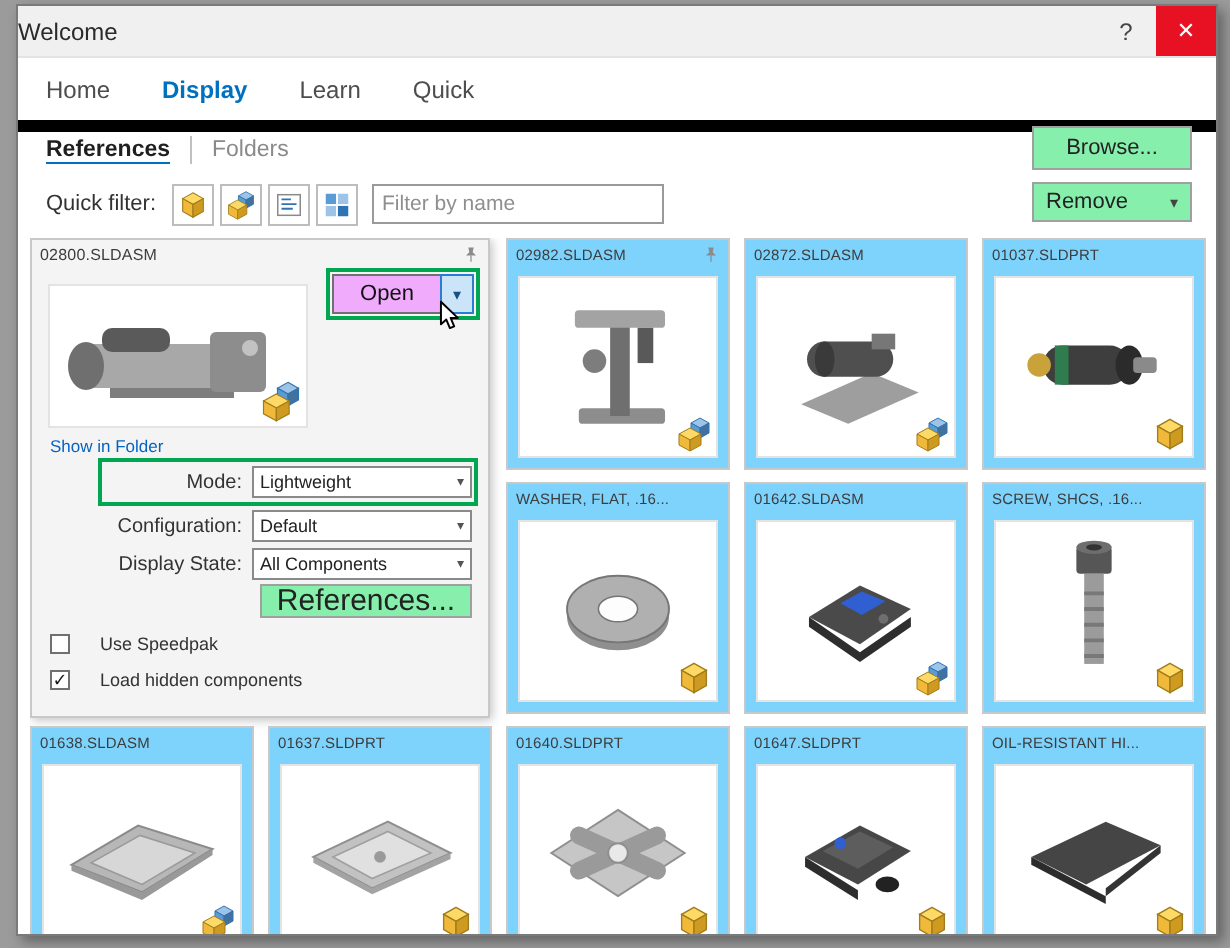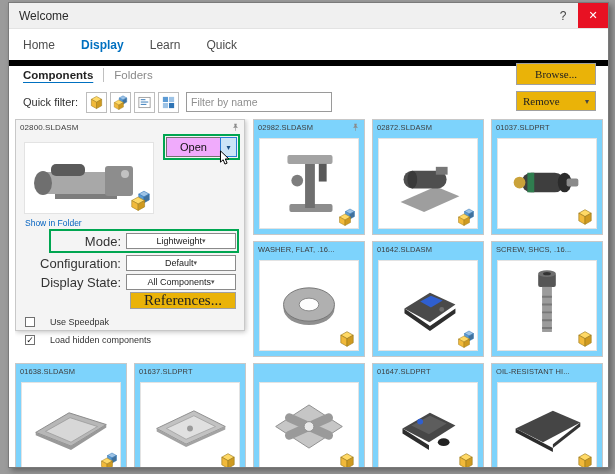--- a/index.html
+++ b/index.html
@@ -10,34 +10,34 @@
     -webkit-font-smoothing:antialiased;
   }
   .dialog{
     position:absolute;left:8px;top:2px;width:601px;height:466px;
     background:#ffffff;border:1px solid #7a7a7a;
     box-shadow:3px 3px 6px rgba(0,0,0,.35);
     box-sizing:border-box;
   }
   
   .titlebar{height:25px;background:#f0f0f0;display:flex;align-items:center;border-bottom:1px solid #e3e3e3}
-  .title-text{margin-left:10px;font-size:12px;color:#2b2b2b;flex:1}
+  .title-text{margin-left:0;font-size:12px;color:#2b2b2b;flex:1}
   .tb-btn{width:30px;height:25px;display:flex;align-items:center;justify-content:center;font-size:12px;color:#444;cursor:default}
   .tb-close{background:#e81123;color:#fff;font-size:11px}
   
   .tabs{height:31px;display:flex;align-items:center;gap:26px;padding-left:14px;border-bottom:6px solid #000000}
   .tab{font-size:12px;color:#4d4d4d;cursor:default}
   .tab.active{color:#0070c0;font-weight:bold}
   
   .subtab-row{position:absolute;left:14px;top:62px;display:flex;align-items:center;gap:10px;height:20px}
   .subtab{font-size:11.5px;color:#8a8a8a}
   .subtab.active{color:#1f1f1f;font-weight:bold;text-decoration:underline;text-decoration-color:#0070c0;text-underline-offset:3px}
   .vdiv{width:1px;height:14px;background:#c0c0c0}
-  .btn{background:#eab308;border:1px solid #a0a0a0;font-size:11px;color:#222;
-       font-family:Liberation Serif, serif;display:flex;align-items:center;justify-content:center;box-sizing:border-box;cursor:default}
+  .btn{background:#86efac;border:1px solid #a0a0a0;font-size:11px;color:#222;
+       font-family:Liberation Sans, sans-serif;display:flex;align-items:center;justify-content:center;box-sizing:border-box;cursor:default}
   .browse-btn{position:absolute;right:12px;top:60px;width:80px;height:22px}
   .remove-btn{position:absolute;right:12px;top:88px;width:80px;height:20px;justify-content:space-between;padding:0 6px}
   .arr{font-size:8px;color:#444}
   .filter-row{position:absolute;left:14px;top:88px;display:flex;align-items:center;height:22px}
   .qf-label{font-size:11px;color:#333;margin-right:8px}
   .qf-btn{width:21px;height:21px;background:#fff;border:1px solid #bdbdbd;margin-right:3px;display:flex;align-items:center;justify-content:center;box-sizing:border-box}
   .qf-btn svg{width:15px;height:15px}
   .filter-input{margin-left:4px;width:146px;height:20px;border:1px solid #9a9a9a;font-size:10.5px;
        padding:0 4px;box-sizing:border-box;color:#333;font-family:"Liberation Sans",sans-serif}
   .filter-input::placeholder{color:#8f8f8f}
@@ -45,37 +45,37 @@
   .grid{position:absolute;left:6px;top:116px;width:592px;height:348px;overflow:hidden}
   .tile{position:absolute;width:112px;height:116px;background:#7dd3fc;border:1px solid #c8c8c8;box-sizing:border-box}
   .tile-head{height:15px;padding:3px 4px 0;display:flex;justify-content:space-between;align-items:flex-start}
   .tile-name{font-size:7.5px;color:#3d3d3d;white-space:nowrap;overflow:hidden;letter-spacing:.1px}
   .pin{width:9px;height:9px;flex:0 0 auto}
   .thumb{position:absolute;left:5px;top:18px;right:5px;bottom:5px;background:#fff;border:1px solid #e3e3e3;overflow:hidden}
   .thumb svg.art{width:100%;height:100%;display:block}
   .badge{position:absolute;right:2px;bottom:2px;width:18px;height:18px}
   .badge-lg{width:21px;height:21px}
   
-  .tile.expanded{width:230px;height:212px;background:#f4f4f4;box-shadow:1px 1px 5px rgba(0,0,0,.25)}
+  .tile.expanded{width:230px;height:240px;background:#f4f4f4;box-shadow:1px 1px 5px rgba(0,0,0,.25)}
   .tile.expanded .tile-head{height:16px}
   .tile.expanded .tile-name{font-size:8px}
   .tile.expanded .thumb{left:8px;top:22px;width:128px;height:70px;right:auto;bottom:auto}
   .open-group{position:absolute;right:7px;top:17px;height:20px;display:flex;outline:2px solid #00a651;outline-offset:1px}
   .open-main{width:54px;height:20px;background:#f0abfc;border:1px solid #707070;border-right:none;font-size:11px;
       display:flex;align-items:center;justify-content:center;color:#111;box-sizing:border-box}
   .open-arrow{width:17px;height:20px;background:#cce4f7;border:1px solid #2b7cd3;font-size:8px;color:#1a4f86;
       display:flex;align-items:center;justify-content:center;box-sizing:border-box}
   .cursor{position:absolute;right:14px;top:30px;width:11px;height:17px;z-index:5}
   .link{position:absolute;left:9px;top:98px;font-size:8.5px;color:#0563c1;text-decoration:none;cursor:pointer}
   .form-row{position:absolute;left:6px;width:214px;height:18px;display:flex;align-items:center}
-  .form-row .lbl{width:104px;text-align:right;padding-right:5px;font-size:13px;color:#333;box-sizing:border-box}
+  .form-row .lbl{width:104px;text-align:right;padding-right:5px;font-size:10px;color:#333;box-sizing:border-box}
   .form-row.hl{left:36px;width:184px;outline:2px solid #00a651;outline-offset:1px}
   .form-row.hl .lbl{width:74px}
   .select{flex:1;height:16px;border:1px solid #8a8a8a;background:#fff;display:flex;align-items:center;
-      justify-content:center;padding:0 18px;font-size:9px;color:#222;box-sizing:border-box}
+      justify-content:space-between;padding:0 3px;font-size:9px;color:#222;box-sizing:border-box}
   .select .arr{font-size:7px;color:#555}
   .ref-btn{position:absolute;left:114px;top:172px;width:106px;height:17px;font-size:15px}
   .cb-row{position:absolute;left:9px;display:flex;align-items:center;gap:15px;font-size:9px;color:#333}
   .cb-box{width:10px;height:10px;border:1px solid #707070;background:#fff;display:flex;align-items:center;
       justify-content:center;font-size:9px;line-height:10px;color:#1a1a1a;box-sizing:border-box}
 </style>
 </head>
 <body>
 
 <svg width="0" height="0" style="position:absolute">
@@ -122,21 +122,21 @@
   </div>
 
   <div class="tabs">
     <span class="tab">Home</span>
     <span class="tab active">Display</span>
     <span class="tab">Learn</span>
     <span class="tab">Quick</span>
   </div>
 
   <div class="subtab-row">
-    <span class="subtab active">Components</span>
+    <span class="subtab active">References</span>
     <span class="vdiv"></span>
     <span class="subtab">Folders</span>
   </div>
   <button class="btn browse-btn">Browse...</button>
 
   <div class="filter-row">
     <span class="qf-label">Quick filter:</span>
     <span class="qf-btn">
         <svg>
           <use href="#sym-part"></use>
@@ -362,20 +362,23 @@
           <circle cx="50" cy="44" r="3" fill="#9a9a9a"></circle>
           <path d="M16 44l30 16 40-18v3L46 63 16 47Z" fill="#a3a3a3"></path>
         </svg>
         <svg class="badge">
             <use href="#sym-part"></use>
           </svg>
       </div>
     </div>
 
     <div class="tile" style="left:238px;top:244px">
+      <div class="tile-head">
+        <span class="tile-name">01640.SLDPRT</span>
+      </div>
       <div class="thumb">
         <svg class="art" viewBox="0 0 100 86">
           <path d="M50 20 84 42 50 64 16 42Z" fill="#c6c6c6" stroke="#8f8f8f" stroke-width="1"></path>
           <path d="M30 33l40 18M30 51l40-18" stroke="#9a9a9a" stroke-width="9" stroke-linecap="round" fill="none"></path>
           <circle cx="50" cy="42" r="5" fill="#e9e9e9" stroke="#8f8f8f"></circle>
         </svg>
         <svg class="badge">
             <use href="#sym-part"></use>
           </svg>
       </div>

